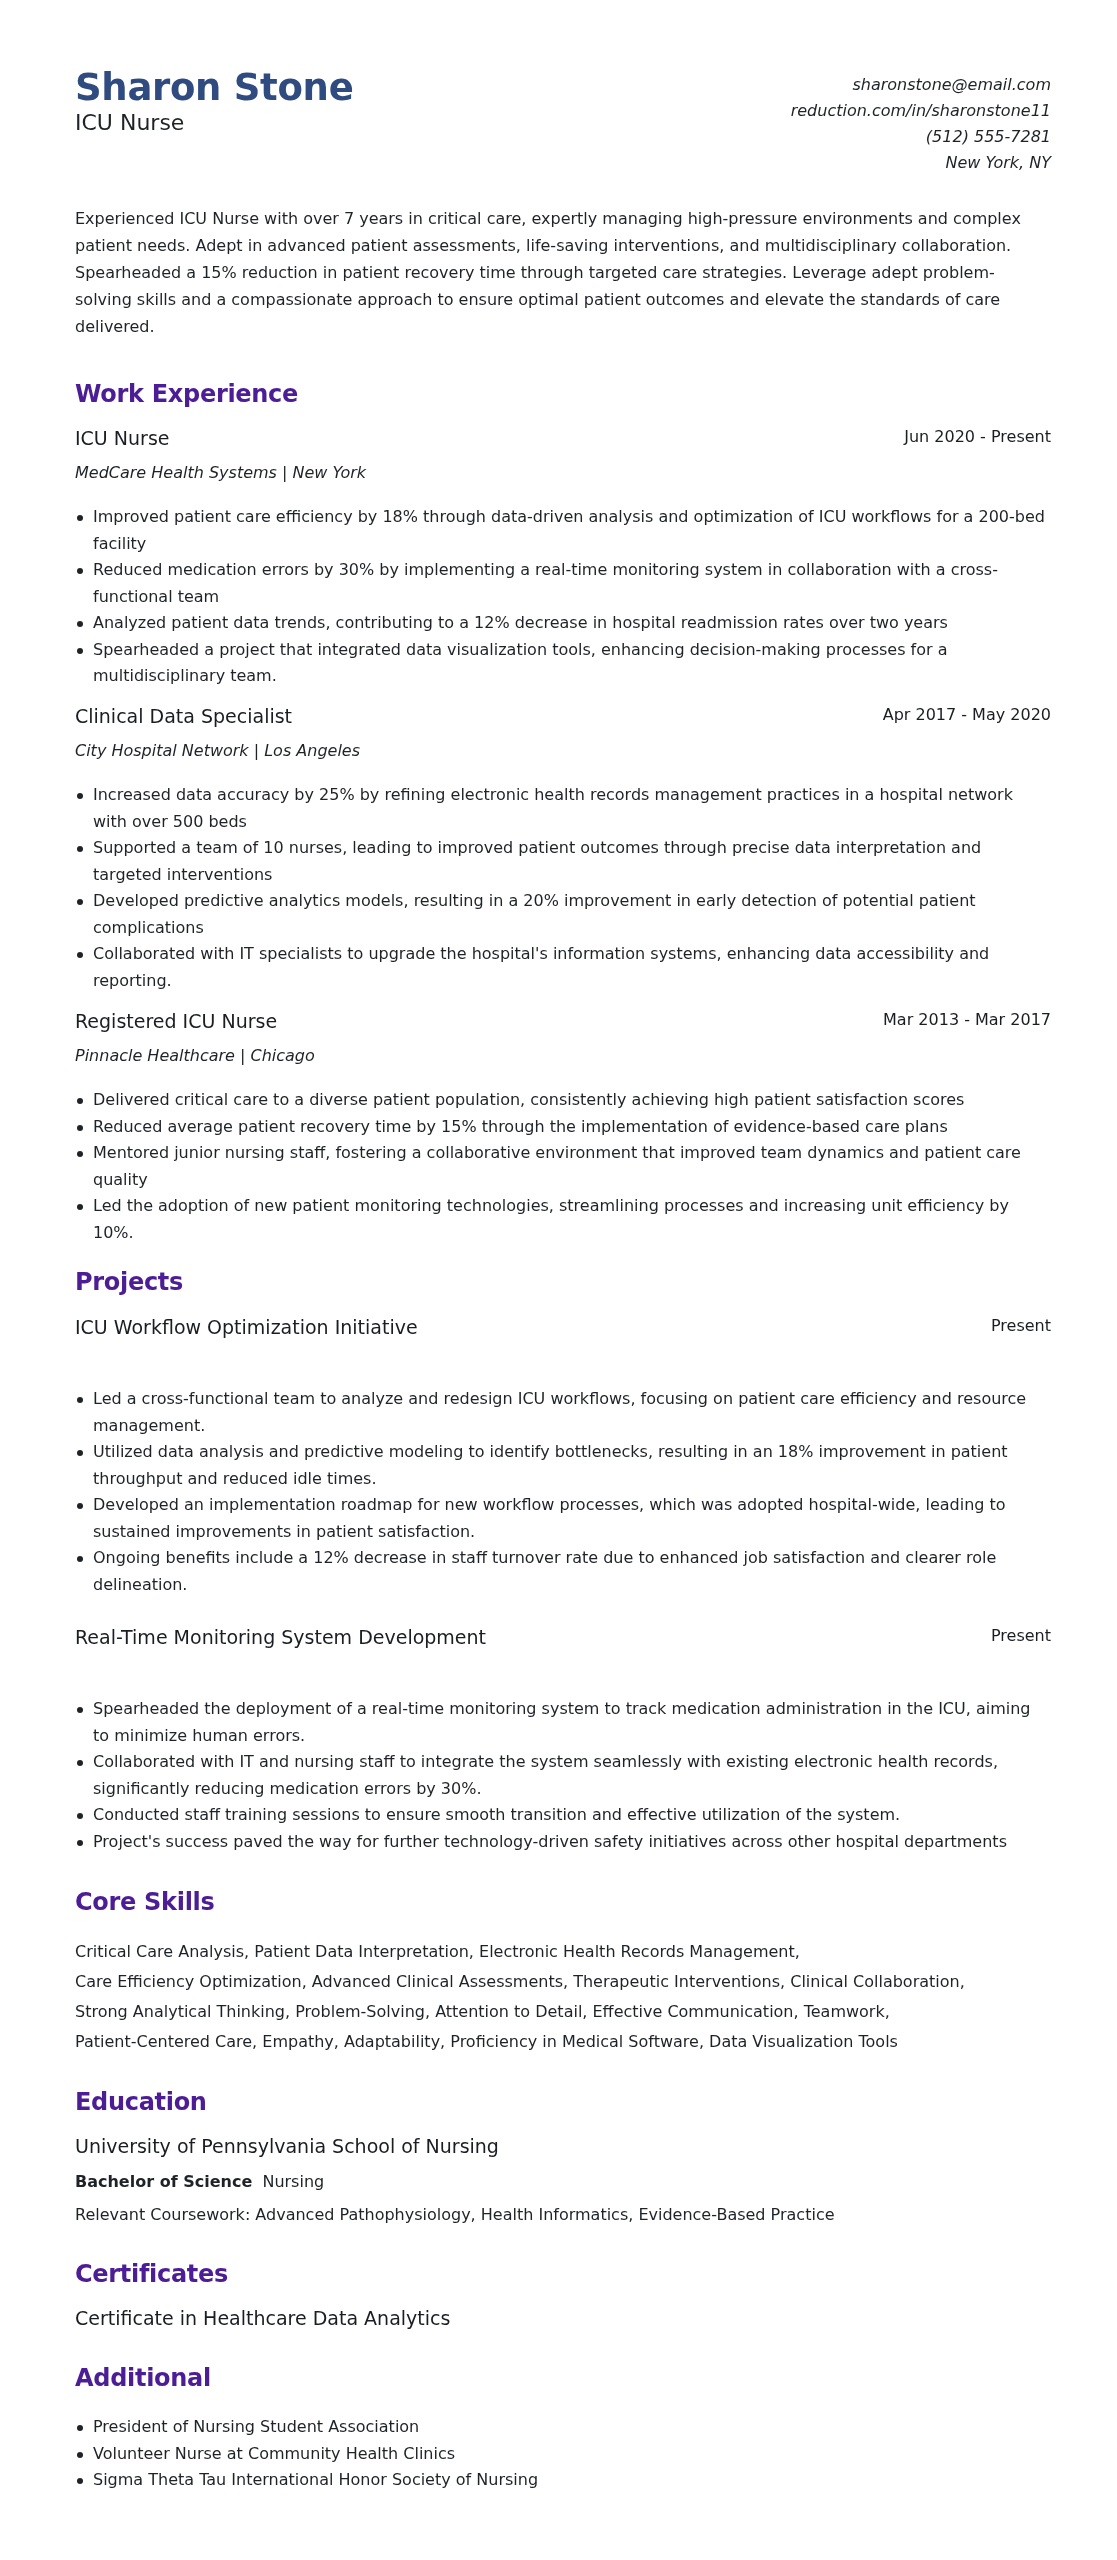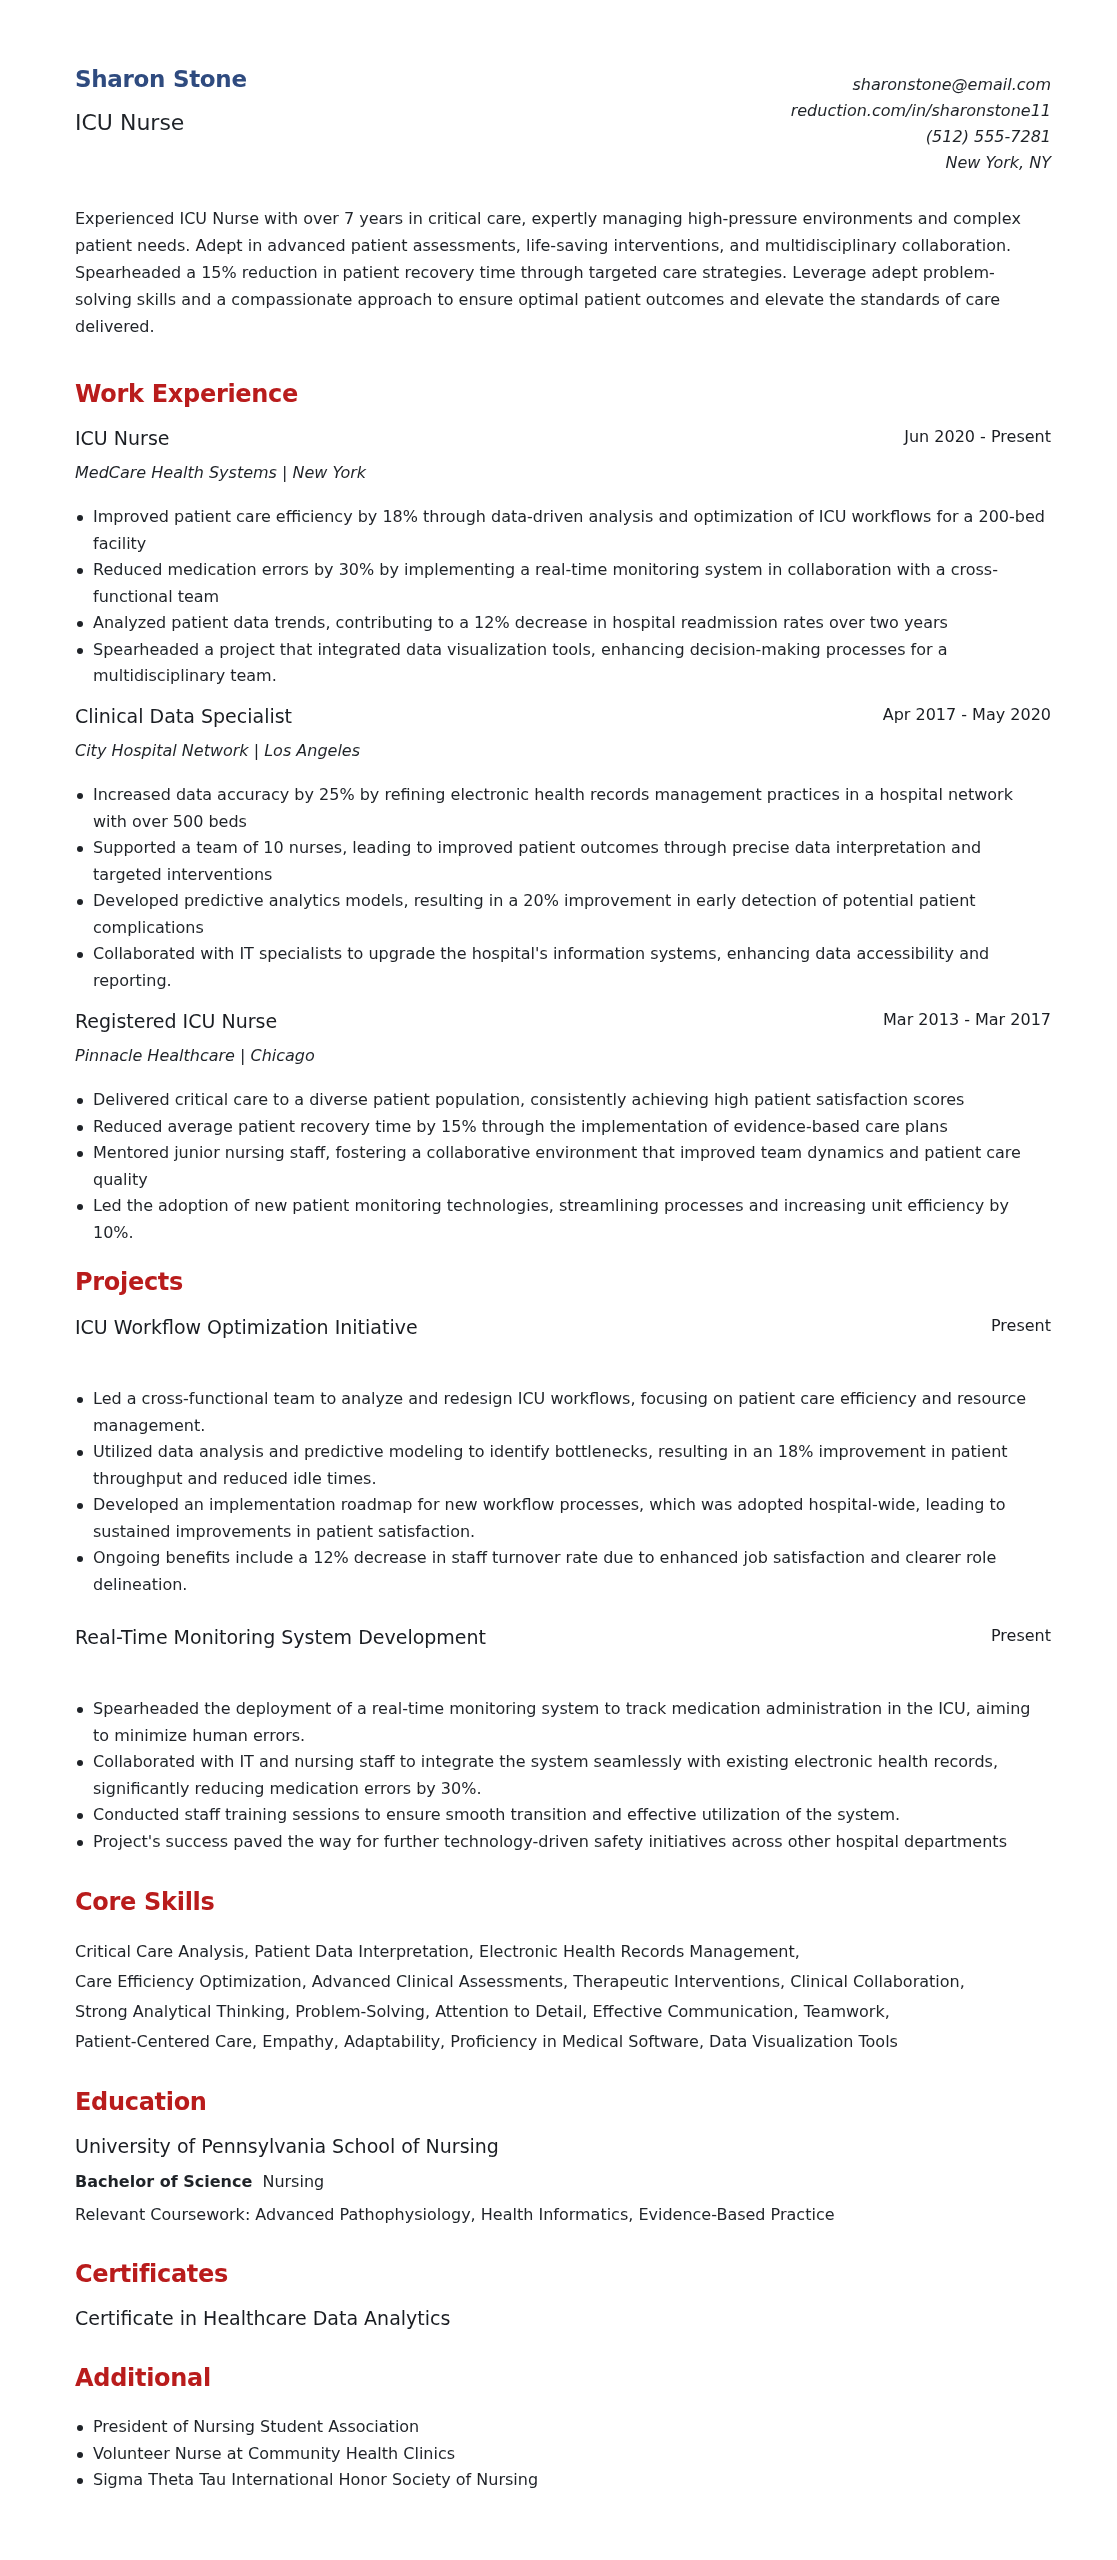--- a/index.html
+++ b/index.html
@@ -19,21 +19,21 @@
       width: 976px;
     }
     .header {
       position: relative;
       height: 180px;
     }
     .name {
       position: absolute;
       left: 0;
       top: 66px;
-      font-size: 23px;
+      font-size: 37px;
       font-weight: bold;
       color: #2f4b7f;
       letter-spacing: -0.3px;
       white-space: nowrap;
     }
     .title {
       position: absolute;
       left: 0;
       top: 110px;
       font-size: 22px;
@@ -56,21 +56,21 @@
       left: 0;
       top: 205px;
       width: 976px;
       font-size: 16px;
       line-height: 27px;
       color: #1f2328;
     }
     .section-title {
       font-size: 24px;
       font-weight: bold;
-      color: #b91c1c;
+      color: #4c1d95;
       letter-spacing: -0.3px;
       white-space: nowrap;
     }
     .abs { position: absolute; left: 0; width: 976px; }
     .entry-head {
       position: relative;
       height: 28px;
     }
     .entry-title {
       position: absolute;

